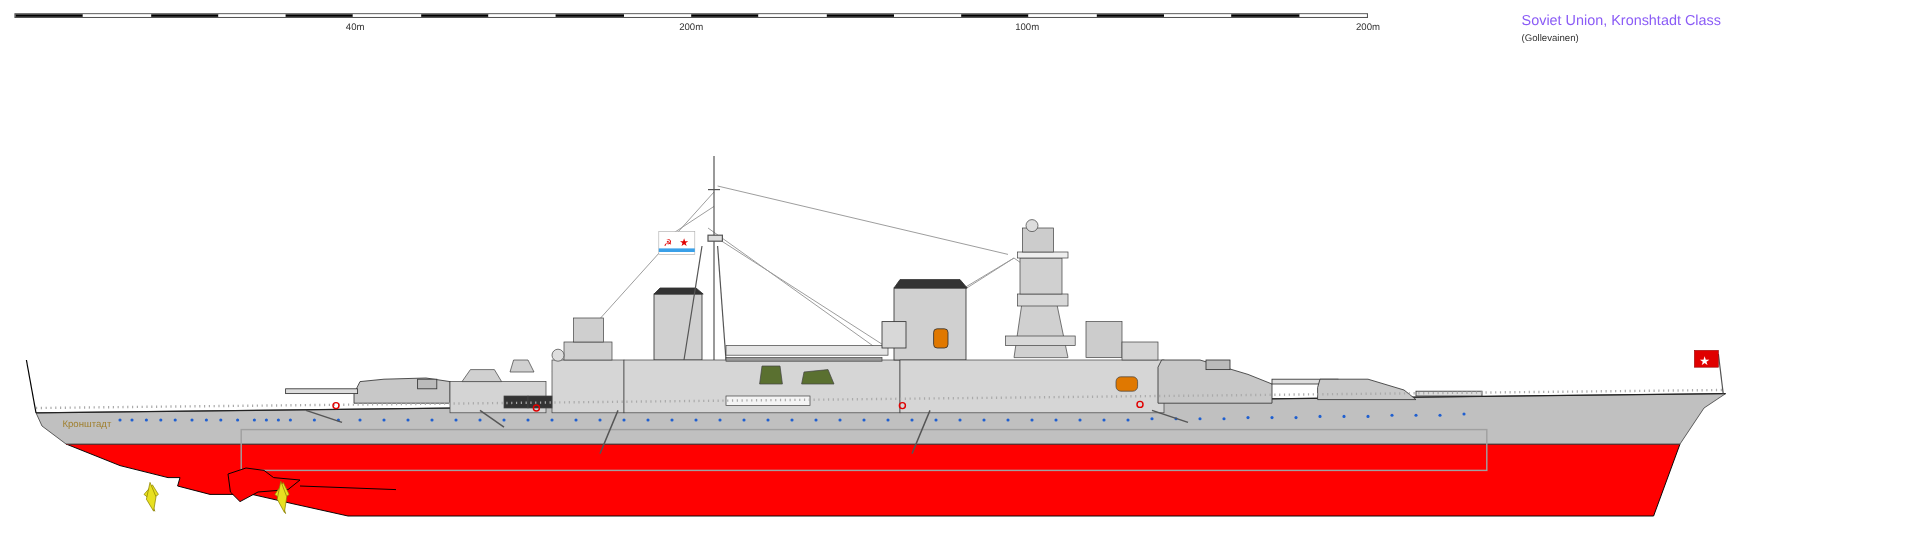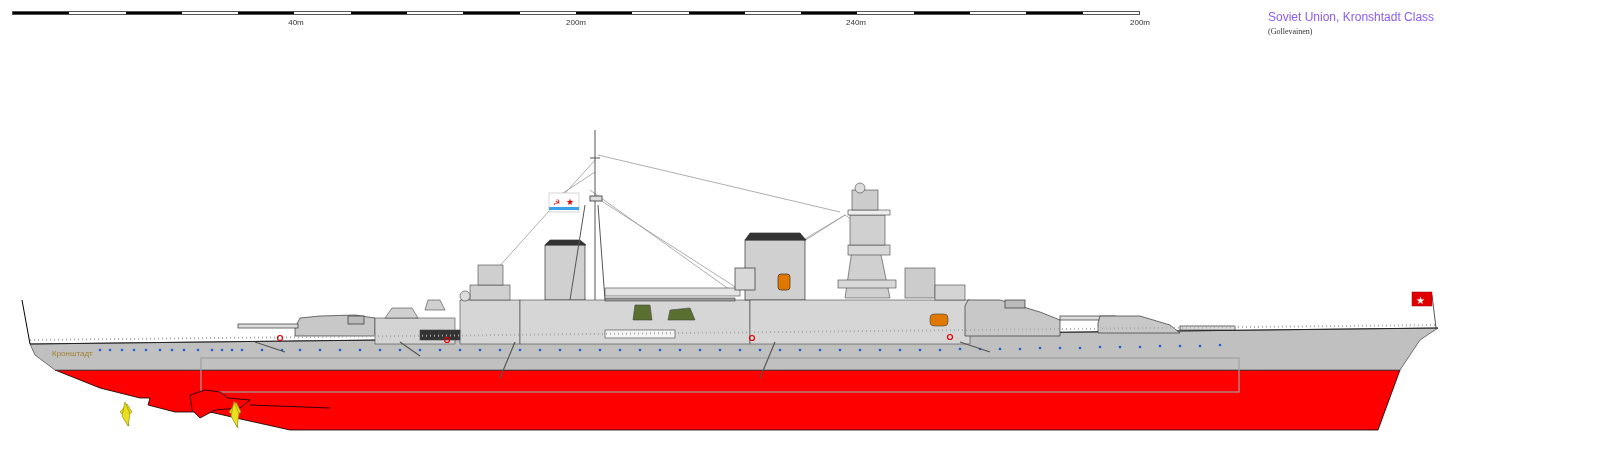--- a/index.html
+++ b/index.html
@@ -3,21 +3,21 @@
 <meta charset="utf-8">
 <style>
   html, body { margin: 0; padding: 0; background: #ffffff; }
   body { width: 1600px; height: 456px; position: relative; overflow: hidden; font-family: "Liberation Sans", sans-serif; }
   .scalebar { position: absolute; left: 12px; top: 11px; width: 1128px; height: 4px; border: 1px solid #555; display: flex; box-sizing: border-box; }
   .seg { flex: 1; height: 100%; }
   .seg.black { background: #000; }
   .seg.white { background: #fff; }
   .tick-label { position: absolute; top: 18px; font-size: 8px; color: #333; transform: translateX(-50%); }
   .title { position: absolute; left: 1268px; top: 10px; font-size: 12px; color: #8b5cf6; }
-  .subtitle { position: absolute; left: 1268px; top: 27px; font-size: 8px; color: #333; font-family: Liberation Serif, serif; }
+  .subtitle { position: absolute; left: 1268px; top: 27px; font-size: 8px; color: #333; }
   svg.ship { position: absolute; left: 0; top: 0; }
   .hull-name { font-family: "Liberation Sans", sans-serif; font-size: 8px; fill: #a08030; }
 </style>
 </head>
 <body>
 
 <div class="scalebar">
   <div class="seg black"></div>
     <div class="seg white"></div>
   <div class="seg black"></div>
@@ -34,21 +34,21 @@
     <div class="seg white"></div>
   <div class="seg black"></div>
     <div class="seg white"></div>
   <div class="seg black"></div>
     <div class="seg white"></div>
   <div class="seg black"></div>
     <div class="seg white"></div>
 </div>
 <div class="tick-label" style="left:296px">40m</div>
 <div class="tick-label" style="left:576px">200m</div>
-<div class="tick-label" style="left:856px">240m</div>
+<div class="tick-label" style="left:856px">100m</div>
 <div class="tick-label" style="left:1140px">200m</div>
 
 <div class="title">Soviet Union, Kronshtadt Class</div>
 <div class="subtitle">(Gollevainen)</div>
 
 <svg class="ship" width="1600" height="456" viewBox="0 0 1600 456">
 
   <g stroke="#999" stroke-width="0.8" fill="none">
     <line x1="598" y1="155" x2="840" y2="212"></line>
     <line x1="595" y1="160" x2="460" y2="310"></line>

